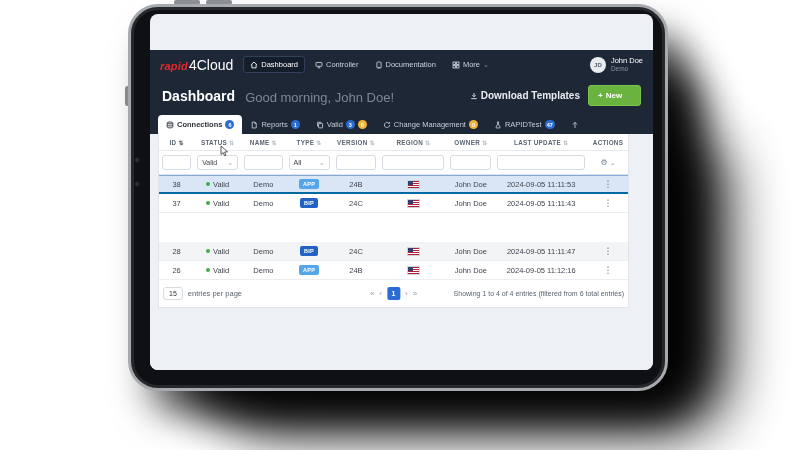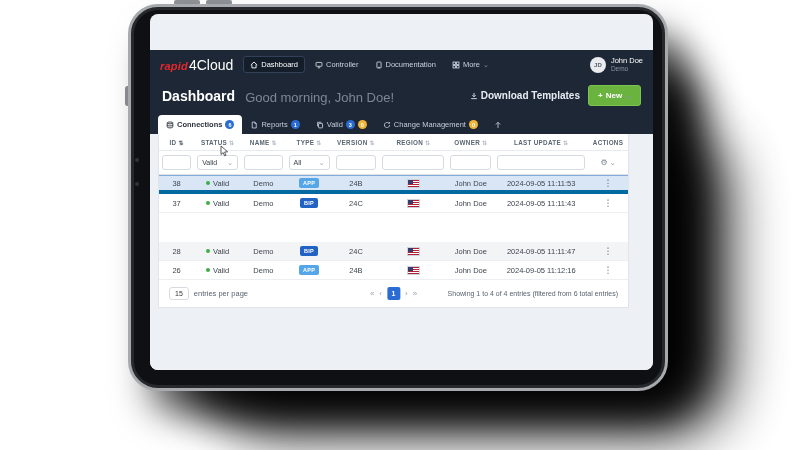--- a/index.html
+++ b/index.html
@@ -98,35 +98,35 @@
   .fselect .caret { color:#9aa2ad; }
   .gearbox { color:#7b8694; font-size:8px; display:flex; align-items:center; gap:2px;
              cursor:pointer; }
 
   .trow { height:19px; align-items:center; font-size:7.5px; color:#3f454e;
           border-bottom:1px solid #eceff2; cursor:pointer; }
   .trow > div { text-align:center; display:flex; align-items:center;
                 justify-content:center; gap:3px; }
   .trow.stripe { background:#f2f4f6;margin-top:29px; }
   .trow.selected { background:#d9e6f6; border-top:1px solid #84aadb;
-                   border-bottom:4px solid #0369a1; }
+                   border-bottom:2px solid #0369a1; }
   .dot { width:4px; height:4px; border-radius:50%; background:#3fae49; }
   .typebadge { color:#fff; font-size:5.5px; font-weight:bold; padding:2px 4px;
                border-radius:2px; letter-spacing:.3px; }
   .typebadge.APP { background:#55a6e8; }
   .typebadge.BIP { background:#2162c4; }
   .flag { width:11px; height:7px; position:relative; display:inline-block;
           background:repeating-linear-gradient(#b22234 0 1px,#fff 1px 2px);
           outline:.5px solid #d0d4da; }
   .flag::before { content:""; position:absolute; left:0; top:0; width:5px; height:4px;
                   background:#3c3b6e; }
   .dots { color:#4a515b; font-size:9px; letter-spacing:0; }
 
   
-  .tfoot { display:flex; align-items:center; padding:7px 10px; font-size:7.5px;
+  .tfoot { display:flex; align-items:center; padding:7px 4px; font-size:7.5px;
            color:#5a6470; position:relative; }
   .ppbox { border:1px solid #d6dbe2; border-radius:3px; padding:2px 5px;
            font-size:7px; color:#333; margin-right:5px; background:#fff; }
   .pager { position:absolute; left:50%; transform:translateX(-50%); display:flex;
            align-items:center; gap:5px; color:#9aa2ad; font-size:8px; }
   .page-cur { width:13px; height:13px; background:#2a6bd4; color:#fff; font-size:7px;
               border-radius:2px; display:flex; align-items:center; justify-content:center;
               font-weight:bold; }
   .summary { margin-left:auto; font-size:7px; color:#5a6470; }
 
@@ -238,20 +238,27 @@
         </div>
         <div class="tab">
           <svg viewBox="0 0 10 10" fill="none" stroke="currentColor" stroke-width="1.1">
             <path d="M8.2 5 a3.2 3.2 0 1 1 -1 -2.3 M8.2 1.3 V2.9 H6.6"></path>
           </svg>
           <span>Change Management</span>
           <span class="badge yellow">0</span>
         </div>
         <div class="tab">
           <svg viewBox="0 0 10 10" fill="none" stroke="currentColor" stroke-width="1.1">
+            <path d="M3.8 1.3 H6.2 M4.5 1.3 V3.8 L2.6 7.4 a0.9 0.9 0 0 0 0.8 1.3 H6.6 a0.9 0.9 0 0 0 0.8-1.3 L5.5 3.8 V1.3"></path>
+          </svg>
+          <span>RAPIDTest</span>
+          <span class="badge blue">47</span>
+        </div>
+        <div class="tab">
+          <svg viewBox="0 0 10 10" fill="none" stroke="currentColor" stroke-width="1.1">
             <path d="M5 8.7 V2 M2.4 4.4 L5 1.6 L7.6 4.4"></path>
           </svg>
         </div>
       </div>
 
     <div class="main">
       <div class="card">
         <div class="grid-row thead" id="thead">
             <div class="th">
               <span>ID</span>

